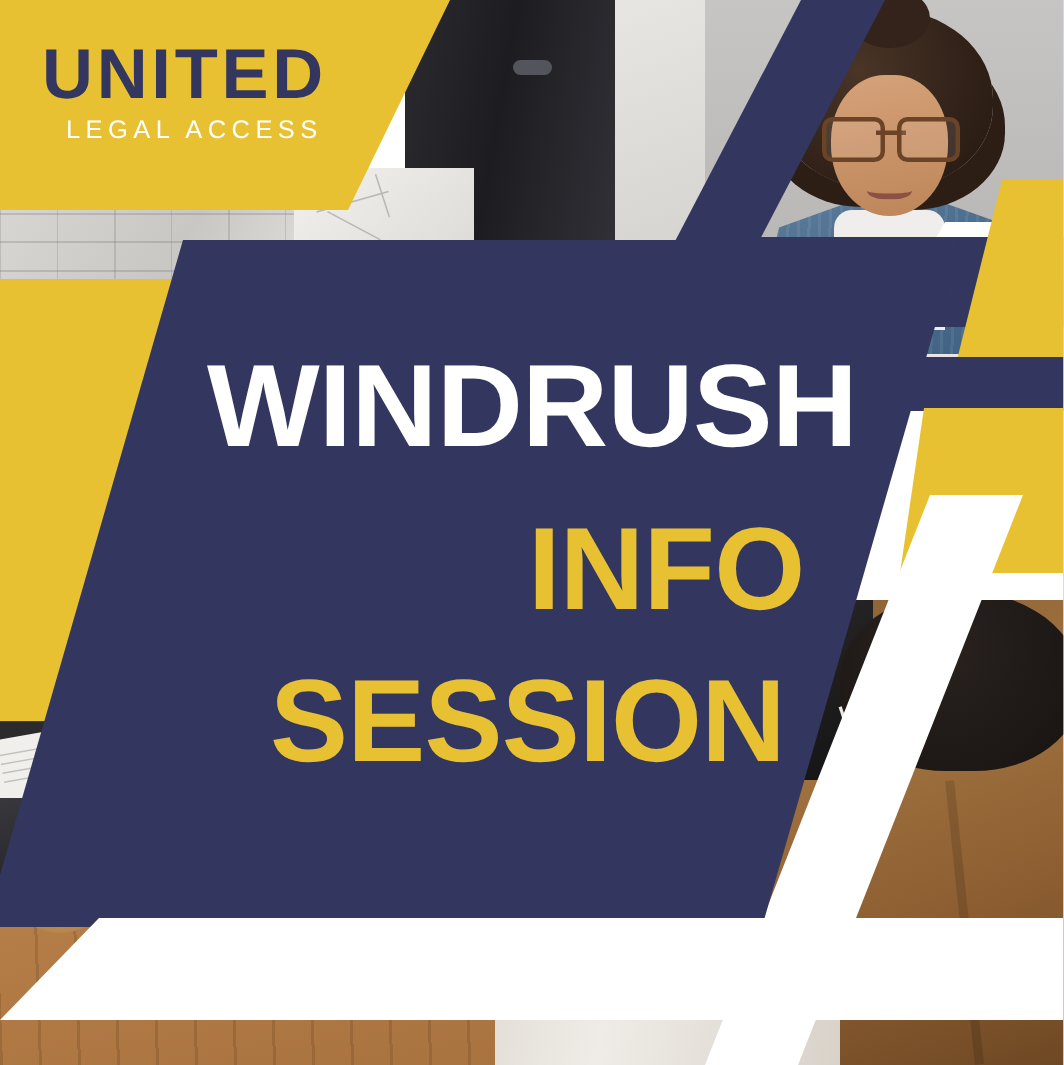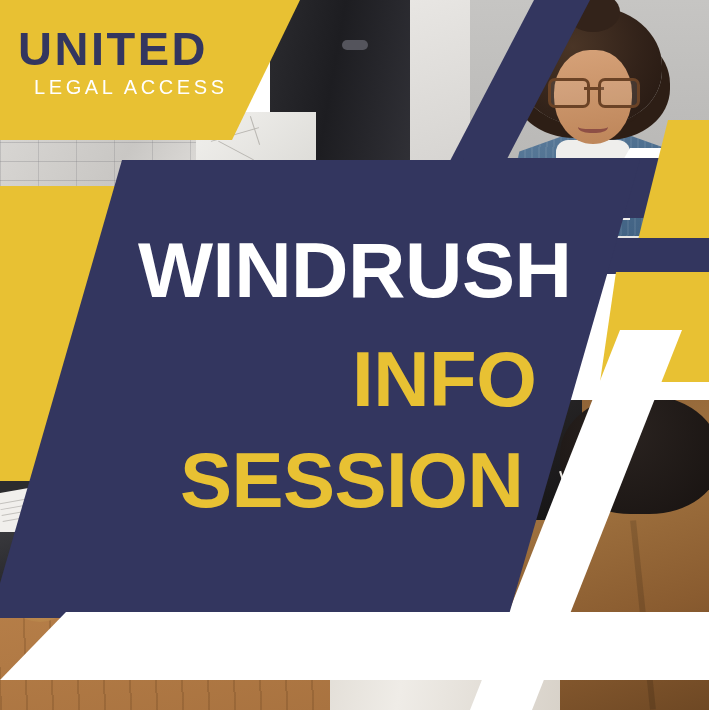--- a/index.html
+++ b/index.html
@@ -142,29 +142,29 @@
     clip-path:polygon(66px 0, 709px 0, 709px 68px, 0 68px);}
 
   
   #panel{
     position:absolute;left:-10px;top:160px;width:650px;height:458px;
     background:var(--navy);
     clip-path:polygon(132px 0, 650px 0, 518px 458px, 0 458px);
   }
 
   
-  #logo{position:absolute;left:18px;top:24px;width:230px;}
+  #logo{position:absolute;left:28px;top:24px;width:230px;}
   #logo .united{
     color:var(--navy);
     font-size:47px;line-height:50px;font-weight:bold;
     letter-spacing:2.5px;
   }
   #logo .sub{
     color:#ffffff;
-    font-size:20px;line-height:20px;font-weight:normal;
+    font-size:17px;line-height:20px;font-weight:normal;
     letter-spacing:3.6px;
     margin-top:3px;margin-left:16px;
   }
 
   
   #titleblock{position:absolute;left:0;top:0;width:709px;height:710px;pointer-events:none;text-align:right;}
   .tline{position:absolute;font-weight:bold;letter-spacing:-0.5px;white-space:nowrap;}
   #t-windrush{left:138px;top:231px;font-size:78px;line-height:78px;color:#ffffff;
     transform:scaleX(1.02);transform-origin:left center;}
   #t-info{left:352px;top:340px;font-size:78px;line-height:78px;color:var(--yellow);}

